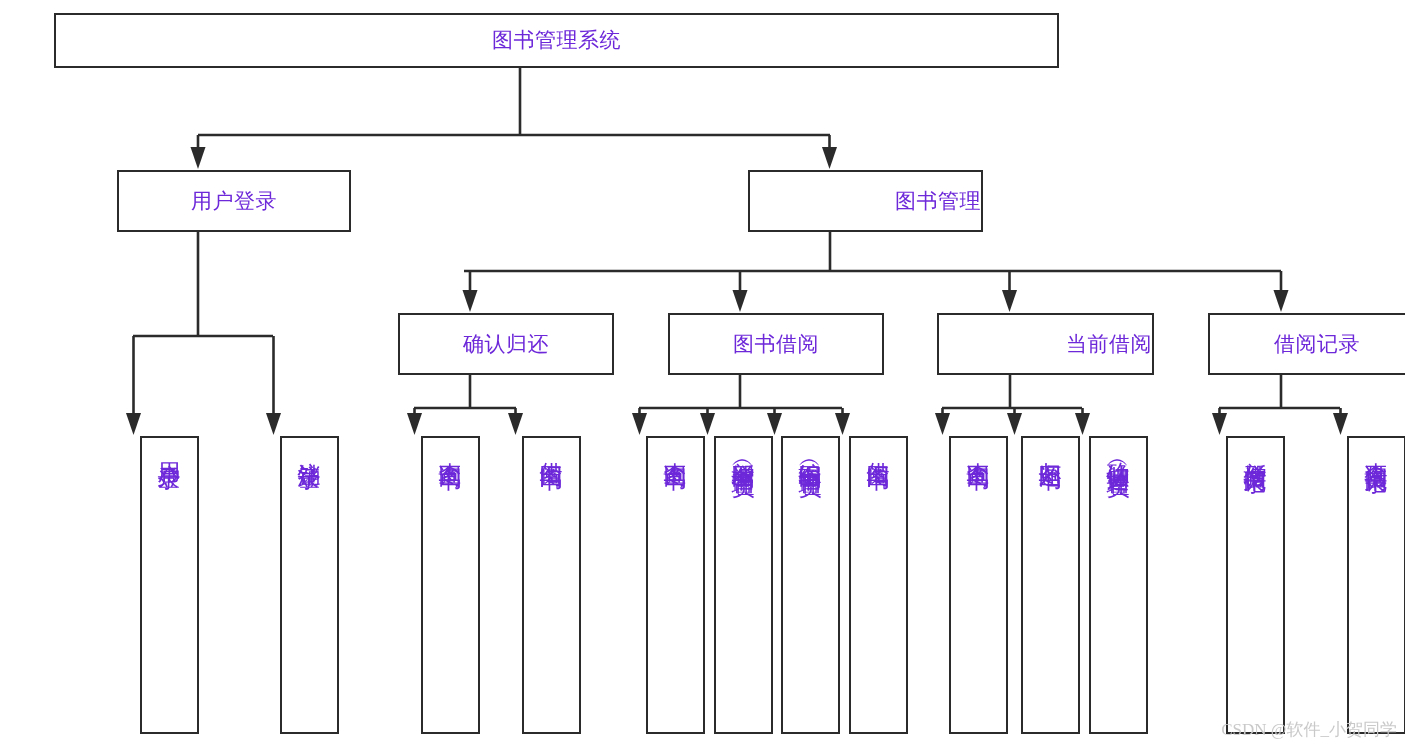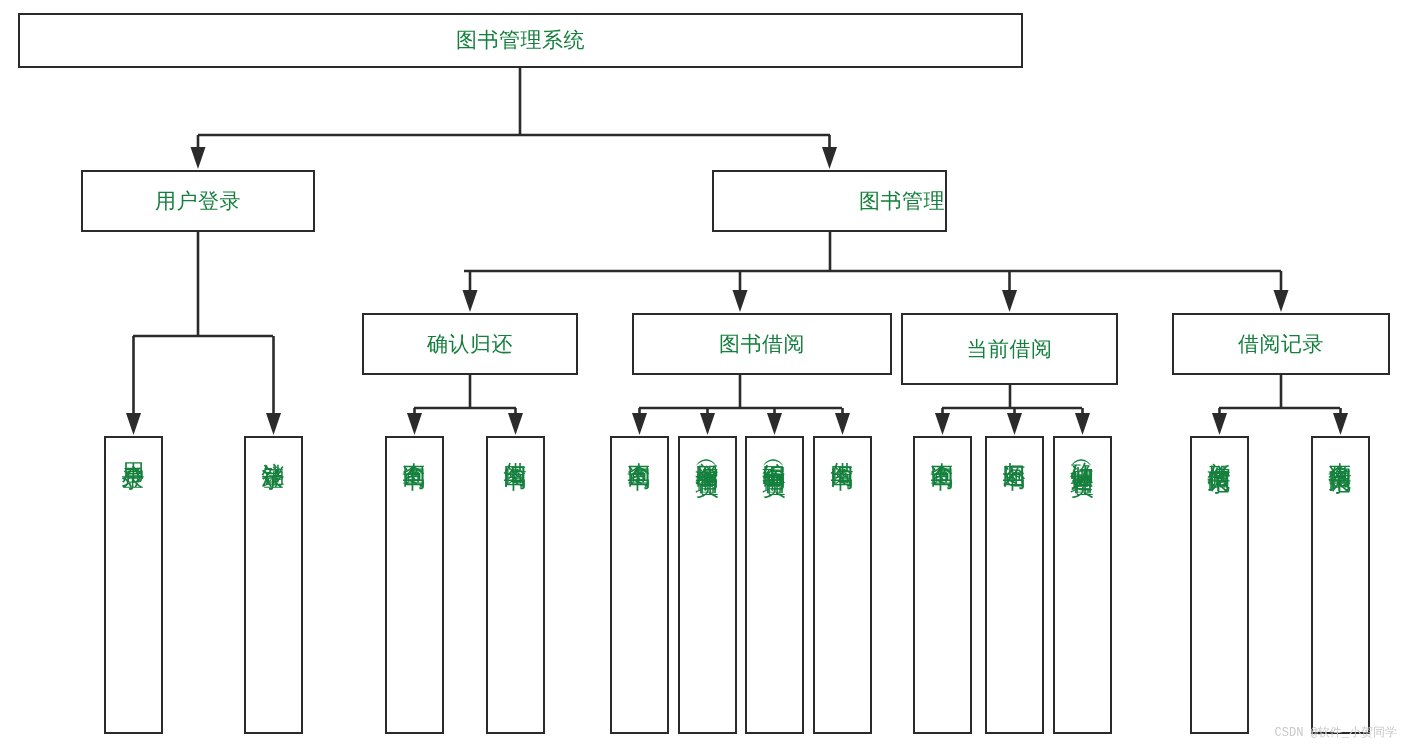--- a/index.html
+++ b/index.html
@@ -25,21 +25,22 @@
     height: 747px;
   }
   .node {
     position: absolute;
     box-sizing: border-box;
     background: #ffffff;
     border: 2px solid #2b2b2b;
     display: flex;
     align-items: center;
     justify-content: center;
-    color: #15803d;
+    color: #6d28d9;
+    margin-left: 36px;
   }
   .node .label {
     display: block;
     text-align: center;
     line-height: 1.18;
     letter-spacing: 0.5px;
   }
   
   .node.h .label {
     font-size: 21px;
@@ -58,24 +59,24 @@
     text-orientation: upright;
     font-size: 23px;
     line-height: 1.05;
     letter-spacing: 2px;
     white-space: nowrap;
   }
   .watermark {
     position: absolute;
     right: 8px;
     bottom: 6px;
-    font-size: 12px;
+    font-size: 17px;
     color: #c9c9c9;
     white-space: nowrap;
-    font-family: Liberation Mono, monospace;
+    font-family: Liberation Serif, serif;
     pointer-events: none;
   }
 </style>
 </head>
 <body>
 
 <div id="canvas">
 
   <svg id="wires" viewBox="0 0 1405 747" xmlns="http://www.w3.org/2000/svg">
     <defs>
@@ -147,24 +148,24 @@
       </div>
       <div class="node h" style="left: 81px; top: 170px; width: 234px; height: 62px;">
         <span class="label">用户登录</span>
       </div>
       <div class="node h" style="left: 712px; top: 170px; width: 235px; height: 62px; justify-content: flex-end;">
         <span class="label">图书管理</span>
       </div>
       <div class="node h" style="left: 362px; top: 313px; width: 216px; height: 62px;">
         <span class="label">确认归还</span>
       </div>
-      <div class="node h" style="left: 632px; top: 313px; width: 260px; height: 62px;">
+      <div class="node h" style="left: 632px; top: 313px; width: 216px; height: 62px;">
         <span class="label">图书借阅</span>
       </div>
-      <div class="node h" style="left: 901px; top: 313px; width: 217px; height: 72px;">
+      <div class="node h" style="left: 901px; top: 313px; width: 217px; height: 62px; justify-content: flex-end;">
         <span class="label">当前借阅</span>
       </div>
       <div class="node h" style="left: 1172px; top: 313px; width: 218px; height: 62px;">
         <span class="label">借阅记录</span>
       </div>
       <div class="node v" style="left: 104px; top: 436px; width: 59px; height: 298px;">
         <span class="label">用户登录</span>
       </div>
       <div class="node v" style="left: 244px; top: 436px; width: 59px; height: 298px;">
         <span class="label">注销登录</span>

